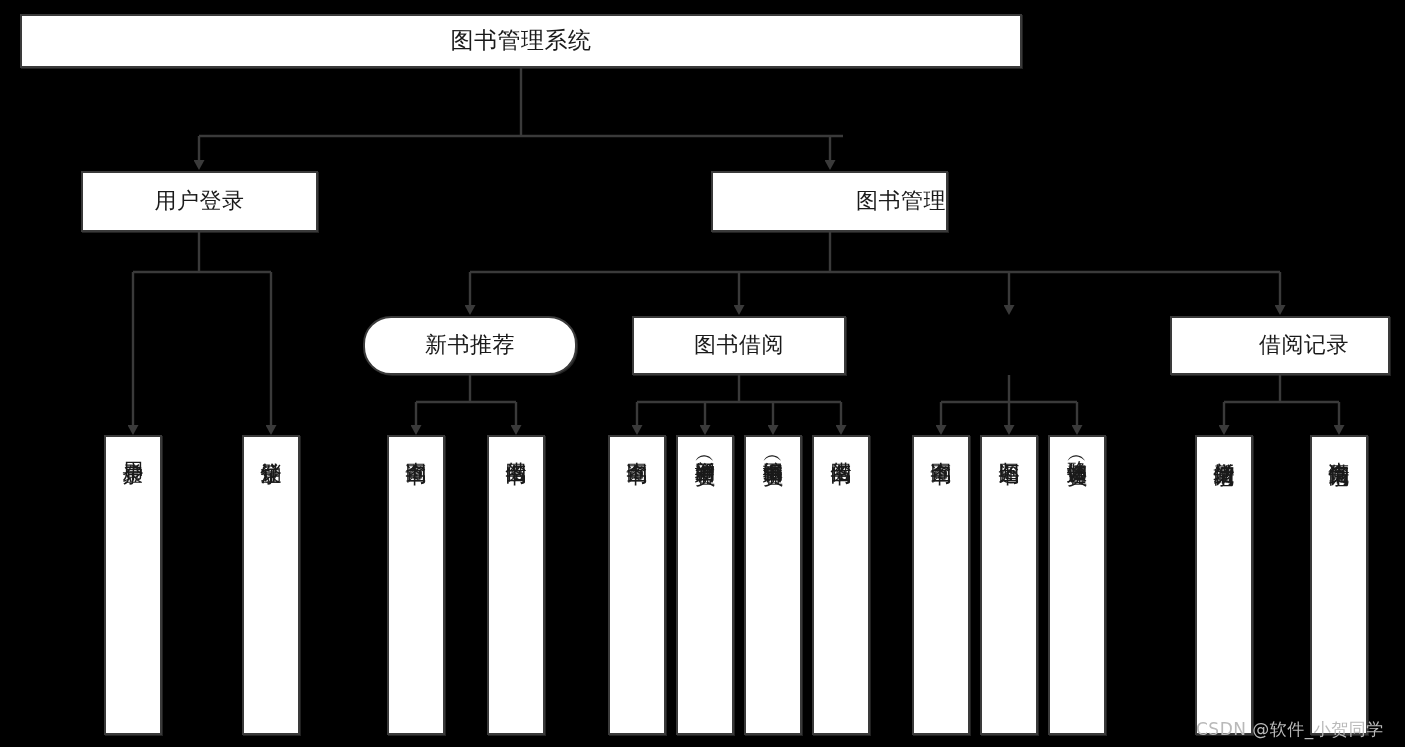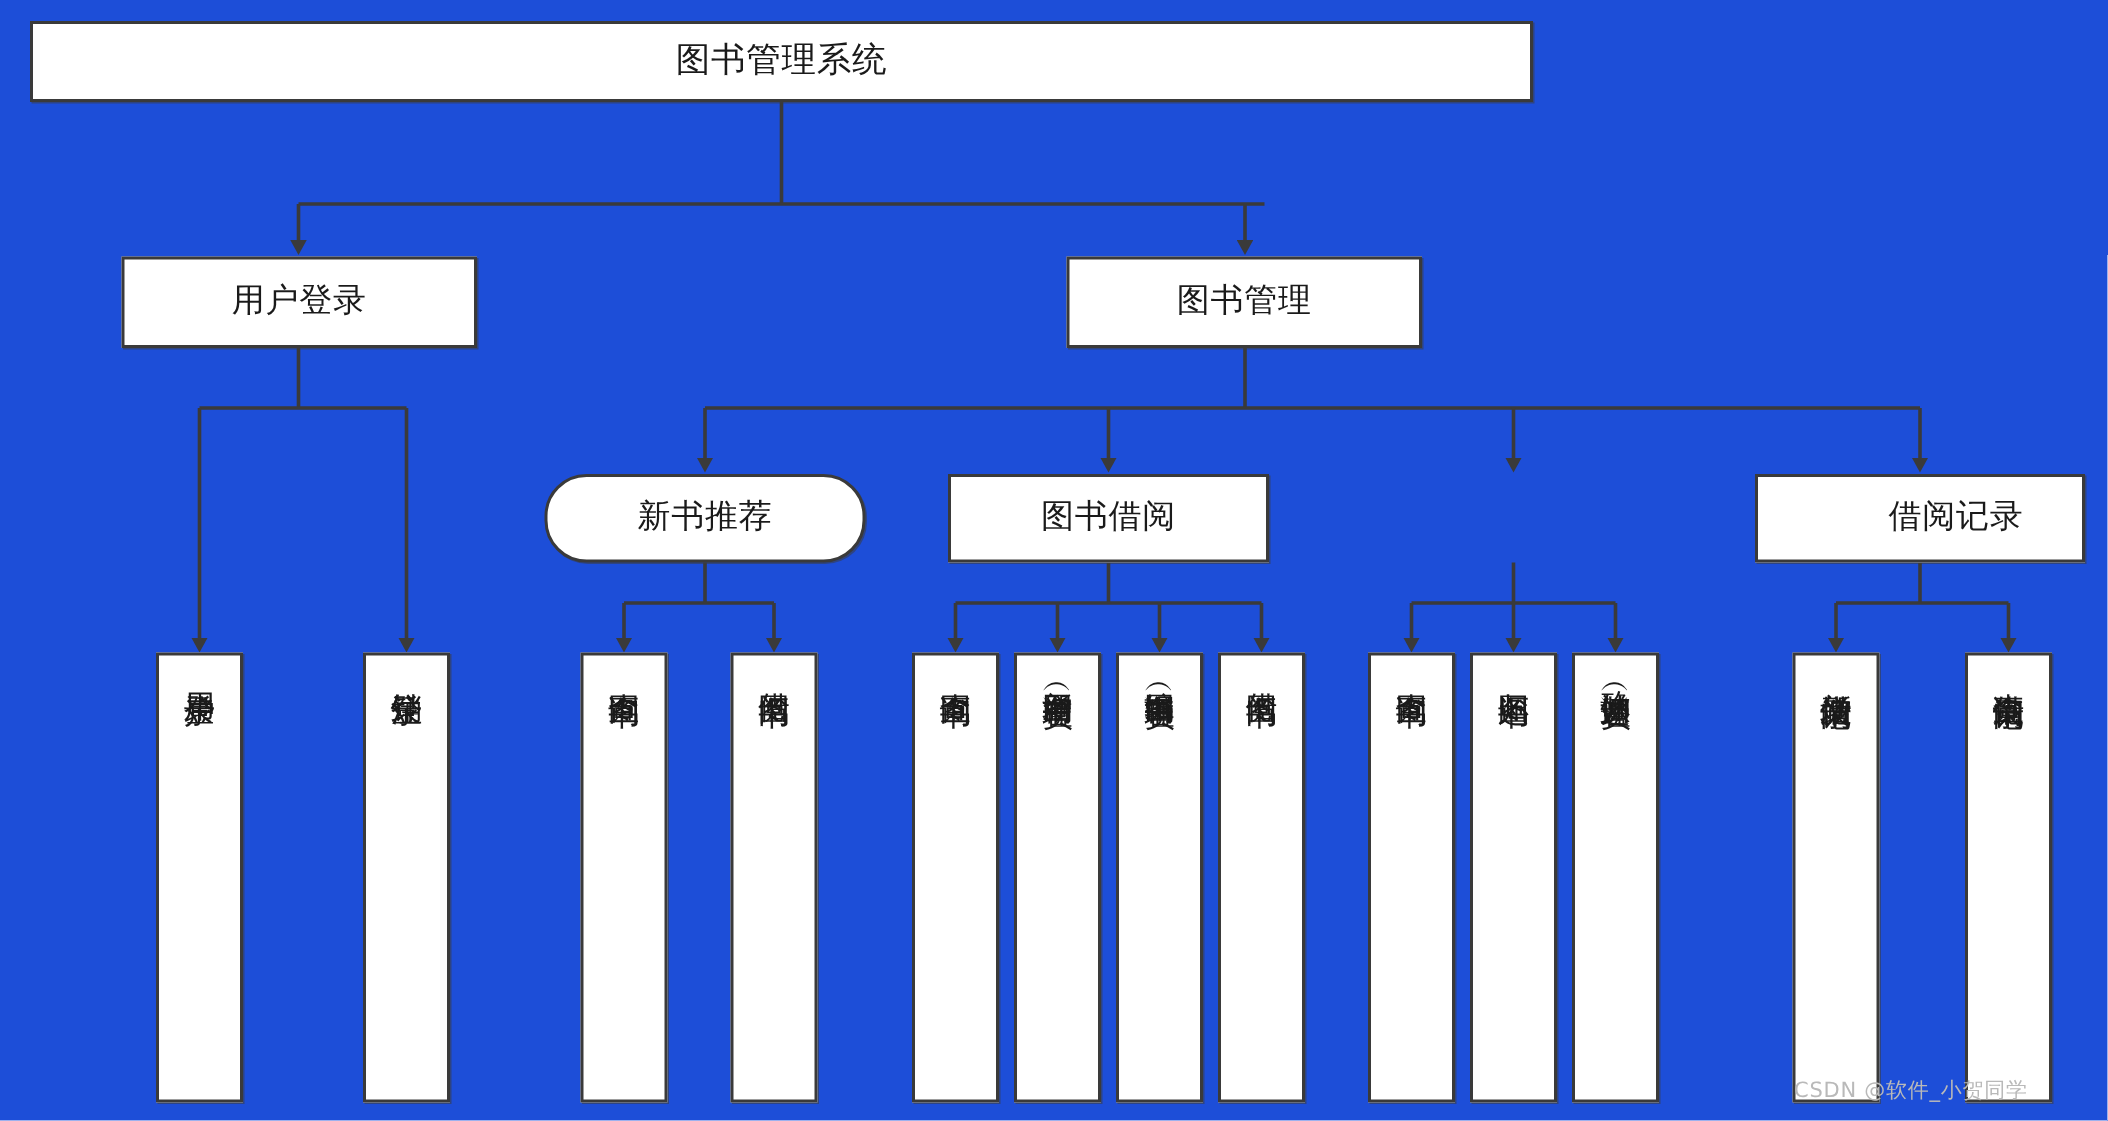--- a/index.html
+++ b/index.html
@@ -5,21 +5,21 @@
 <style>
   html, body {
     margin: 0;
     padding: 0;
     background: #ffffff;
   }
   #canvas {
     position: relative;
     width: 1405px;
     height: 747px;
-    background: #1d4ed8;
+    background: #000000;
     font-family: "DejaVu Sans", "Liberation Sans", sans-serif;
     overflow: hidden;
   }
   #edges {
     position: absolute;
     left: 0;
     top: 0;
     width: 1405px;
     height: 747px;
     pointer-events: none;
@@ -68,21 +68,21 @@
   }
   .node.v.wide .label {
     font-size: 21px;
   }
   .node.v.tall .label {
     font-size: 20px;
   }
   .watermark {
     position: absolute;
     color: #b9b9b9;
-    font-size: 14px;
+    font-size: 17px;
     letter-spacing: 0.5px;
     white-space: nowrap;
     font-family: "DejaVu Sans", "Liberation Sans", sans-serif;
   }
 </style>
 </head>
 <body>
 
 <div id="canvas">
 
@@ -148,21 +148,21 @@
     </g>
   </svg>
 
   <div class="node h root" style="left:20px; top:14px; width:1002px; height:54px;">
     <span class="label">图书管理系统</span>
   </div>
 
   <div class="node h" style="left:81px; top:171px; width:237px; height:61px;">
     <span class="label">用户登录</span>
   </div>
-  <div class="node h" style="left:711px; top:171px; width:237px; height:61px;">
+  <div class="node h" style="left:711px; top:171px; width:237px; height:61px;justify-content:flex-end;">
     <span class="label">图书管理</span>
   </div>
 
   <div class="node h" style="left:363px; top:316px; width:214px; height:59px;border-radius:28px;">
     <span class="label">新书推荐</span>
   </div>
   <div class="node h" style="left:632px; top:316px; width:214px; height:59px;">
     <span class="label">图书借阅</span>
   </div>
   <div class="node h" style="left:1170px; top:316px; width:220px; height:59px;padding-left:48px;">

